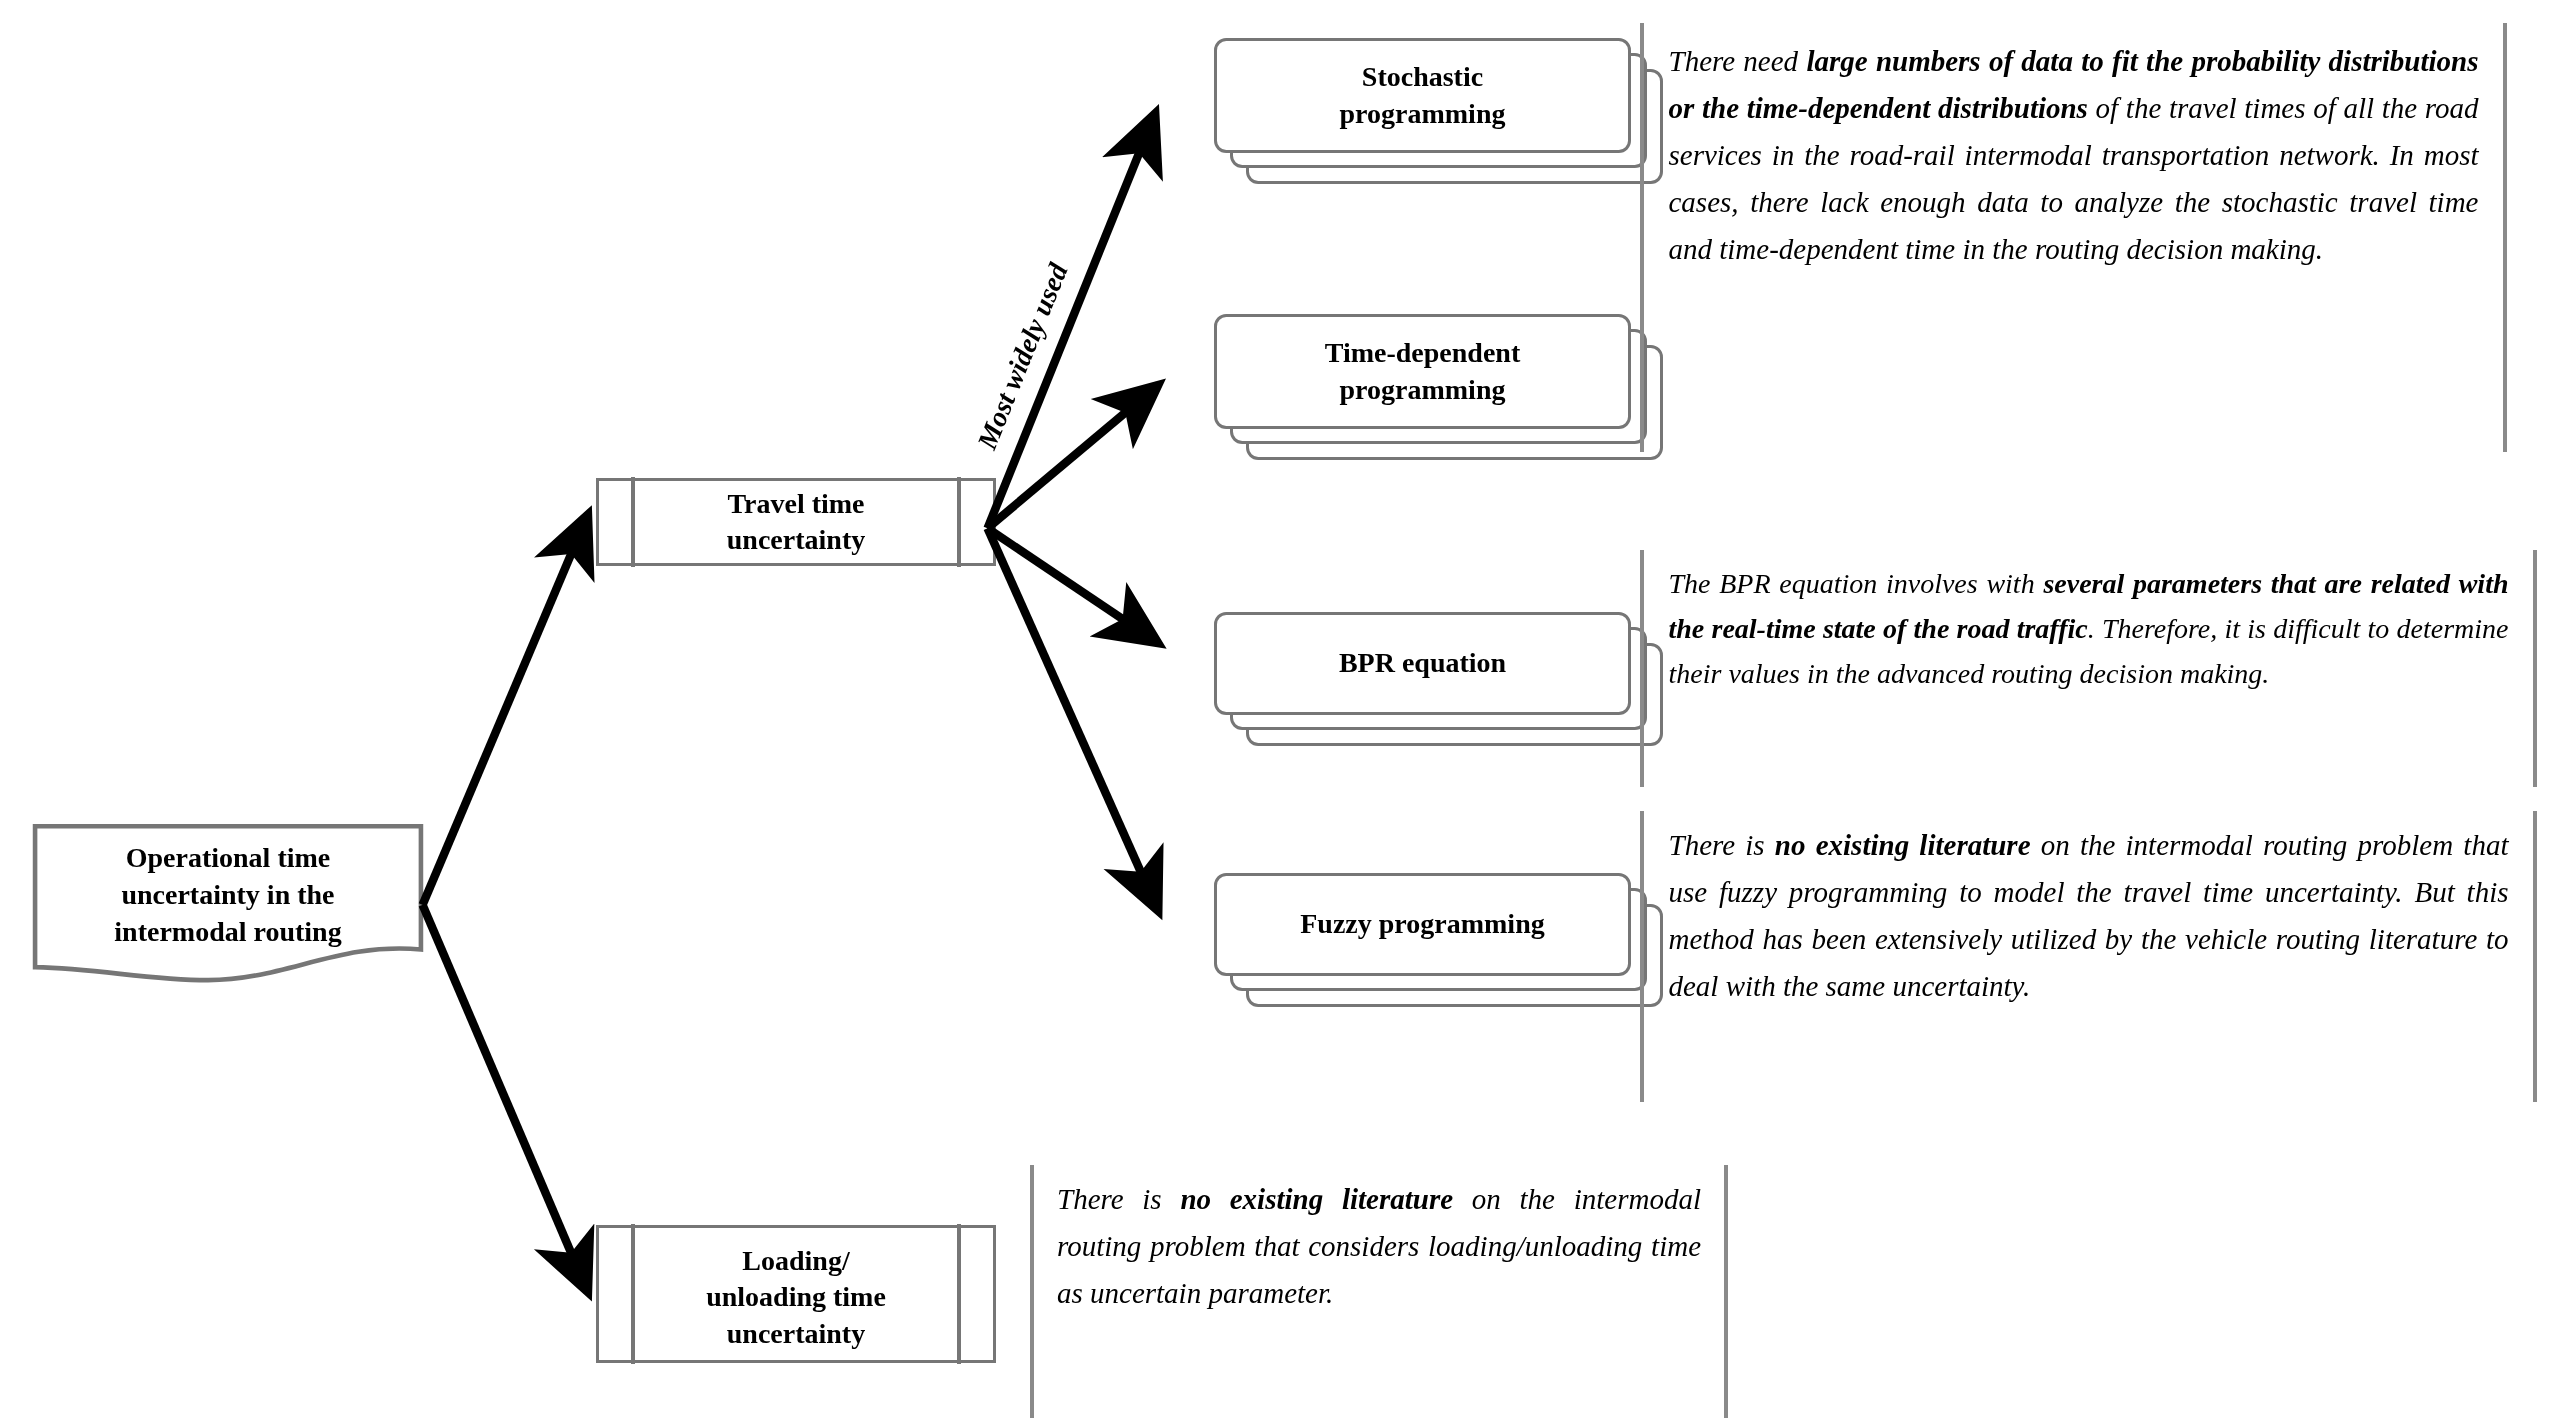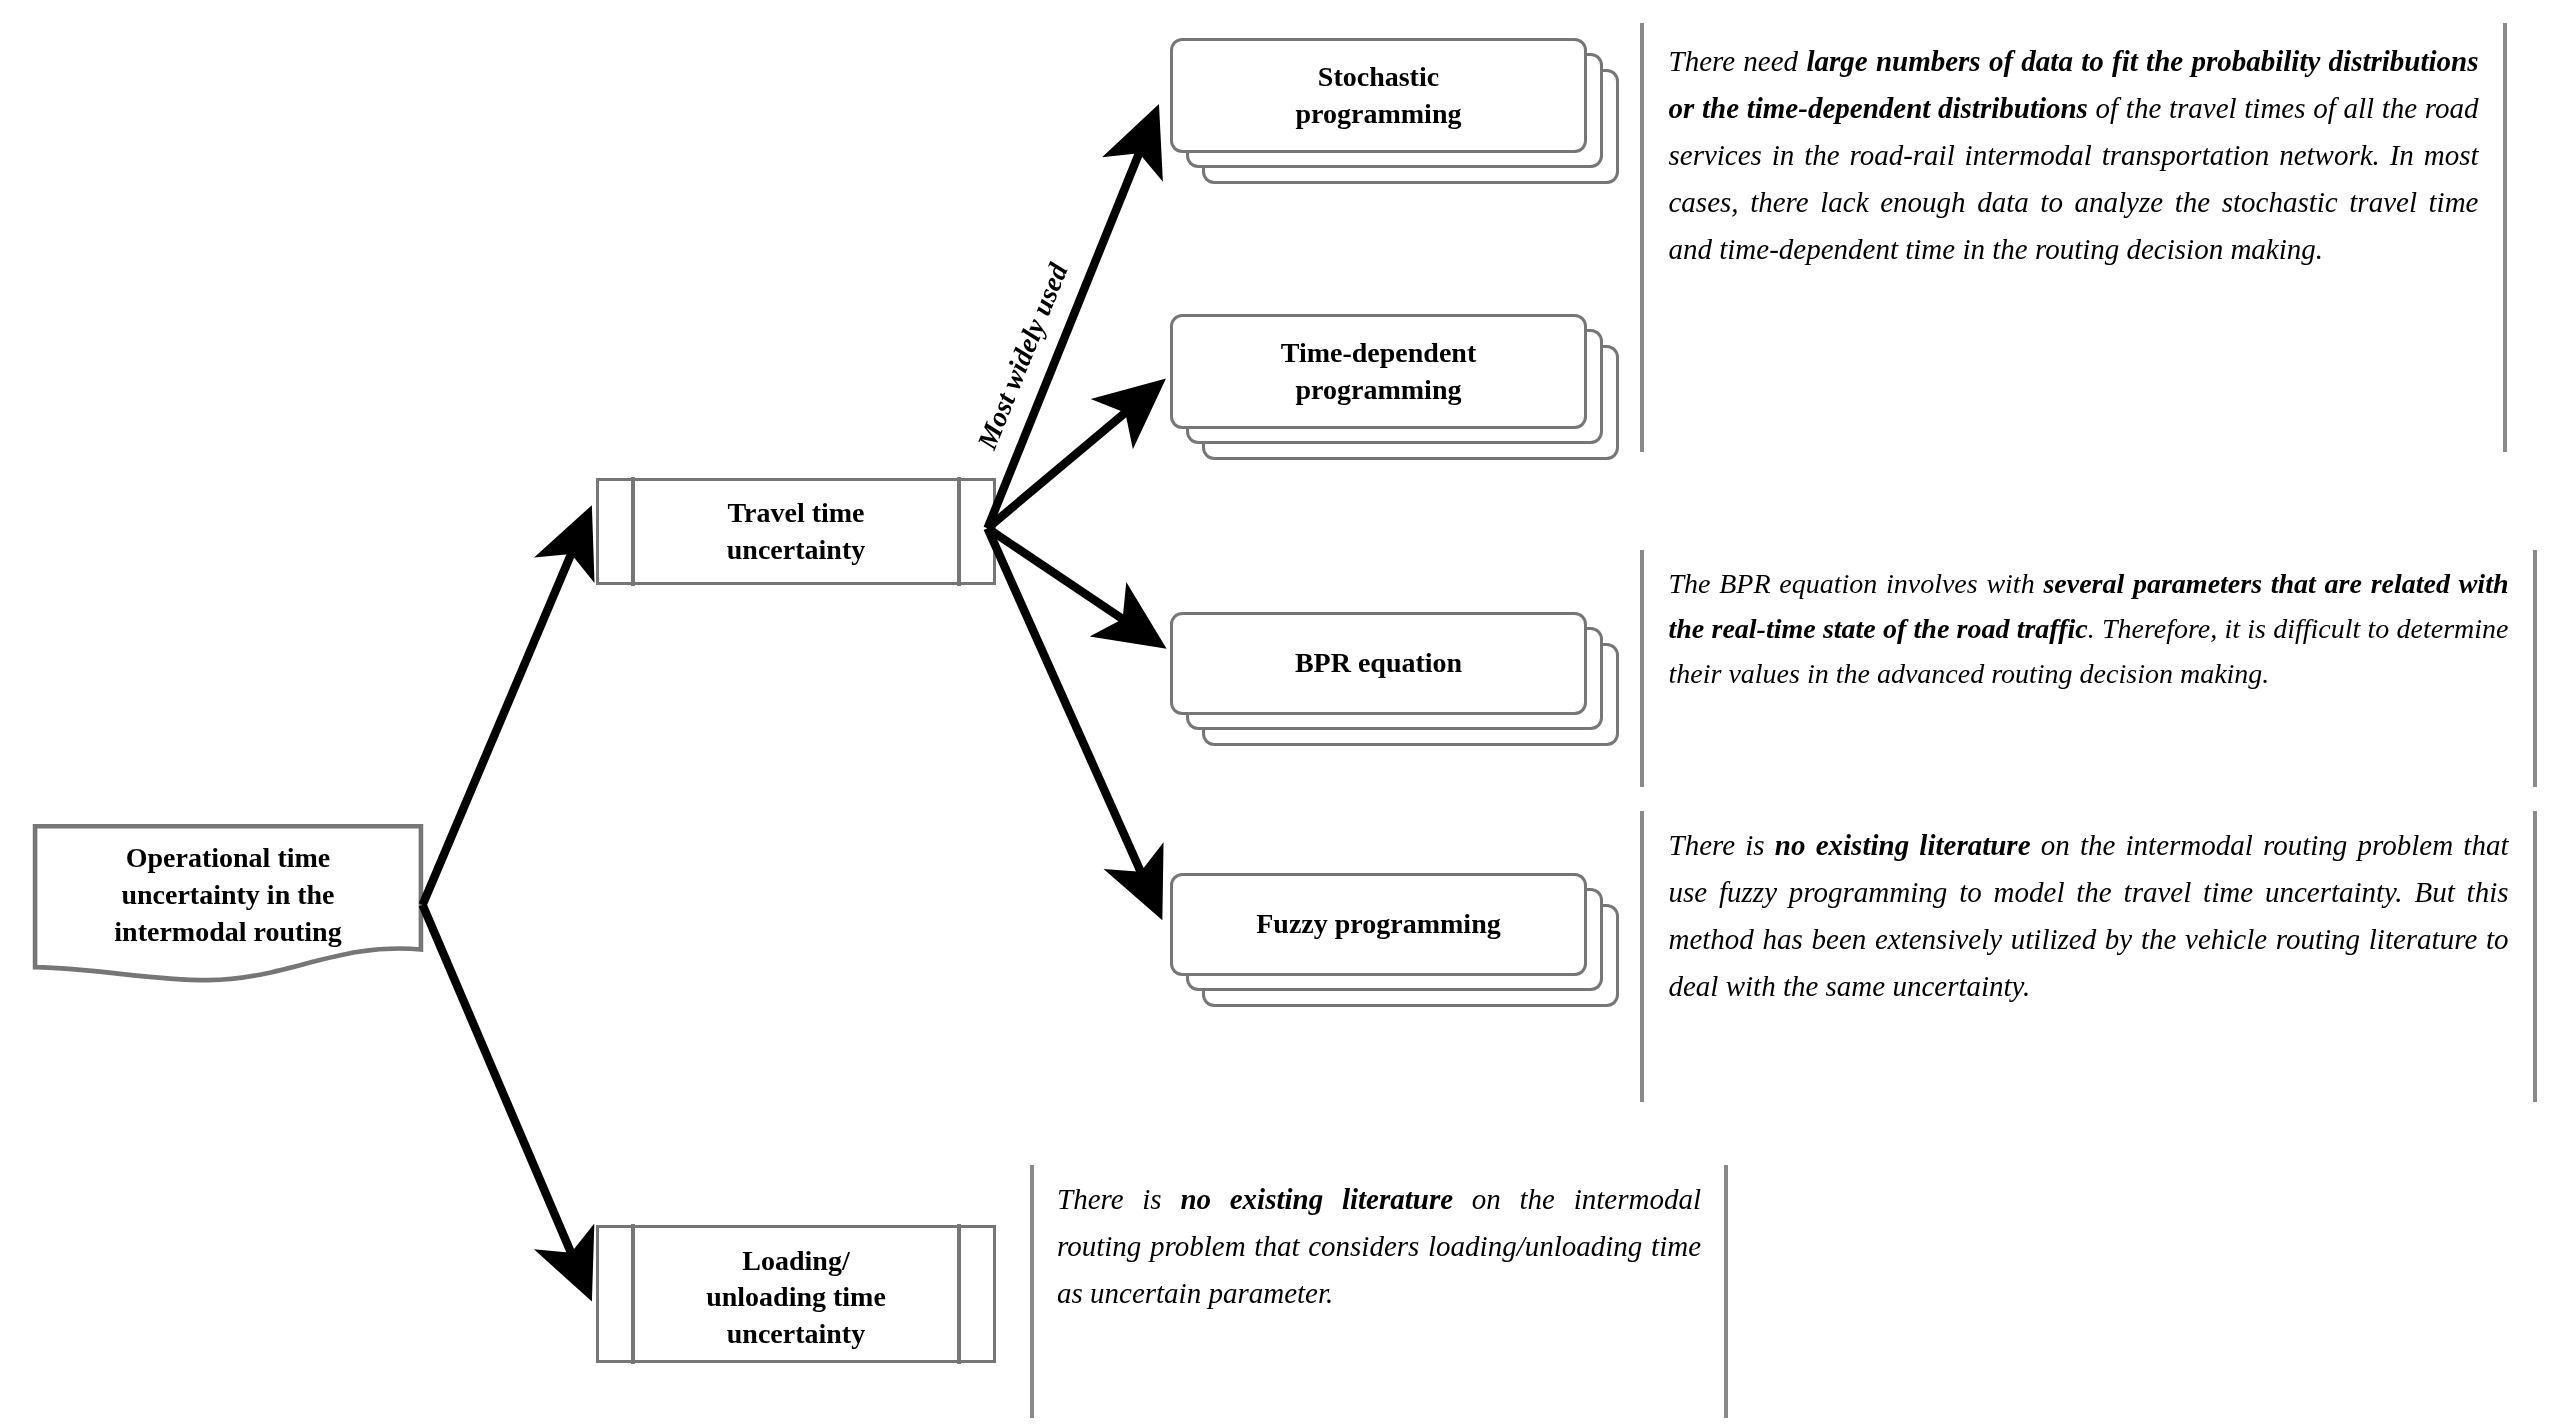--- a/index.html
+++ b/index.html
@@ -19,21 +19,21 @@
   .proc .bar.r{right:32px;}
   .proc .txt{font-weight:bold;line-height:1.30;position:relative;z-index:2;color:#000;}
 
   
   .docnode{position:absolute;}
   .docnode svg{position:absolute;left:0;top:0;}
   .docnode .txt{position:absolute;left:0;right:0;top:17px;text-align:center;
                 font-weight:bold;line-height:1.32;color:#000;z-index:2;}
 
   
-  .stack{position:absolute;}
+  .stack{position:absolute;margin-left:44px;}
   .stack .sheet{position:absolute;box-sizing:border-box;border:3.8px solid #767676;
                 background:#fff;border-radius:12.2px;}
   .stack .txt{position:absolute;text-align:center;font-weight:bold;
               line-height:1.30;color:#000;z-index:5;display:flex;
               align-items:center;justify-content:center;}
 
   
   #edges{position:absolute;left:0;top:0;width:2576px;height:1427px;
          pointer-events:none;z-index:3;}
 
@@ -95,21 +95,21 @@
       <path d="M4,4 L508,4 L508,165 C400,155 330,205 230,205
                C150,205 90,190 4,188 Z" fill="#ffffff" stroke="#767676" stroke-width="6" stroke-linejoin="miter"></path>
     </svg>
     <div class="txt" style="font-size:28px;">
       <div>Operational time</div>
       <div>uncertainty in the</div>
       <div>intermodal routing</div>
     </div>
   </div>
 
-  <div class="node proc" style="left:596px;top:478px;width:400px;height:107px;">
+  <div class="node proc" style="left:596px;top:478px;width:400px;height:88px;">
     <span class="bar l"></span>
     <span class="bar r"></span>
     <span class="txt" style="font-size:28px;">
       <span style="display:block;">
         <span style="display:block;">Travel time</span>
         <span style="display:block;">uncertainty</span>
       </span>
     </span>
   </div>
 

